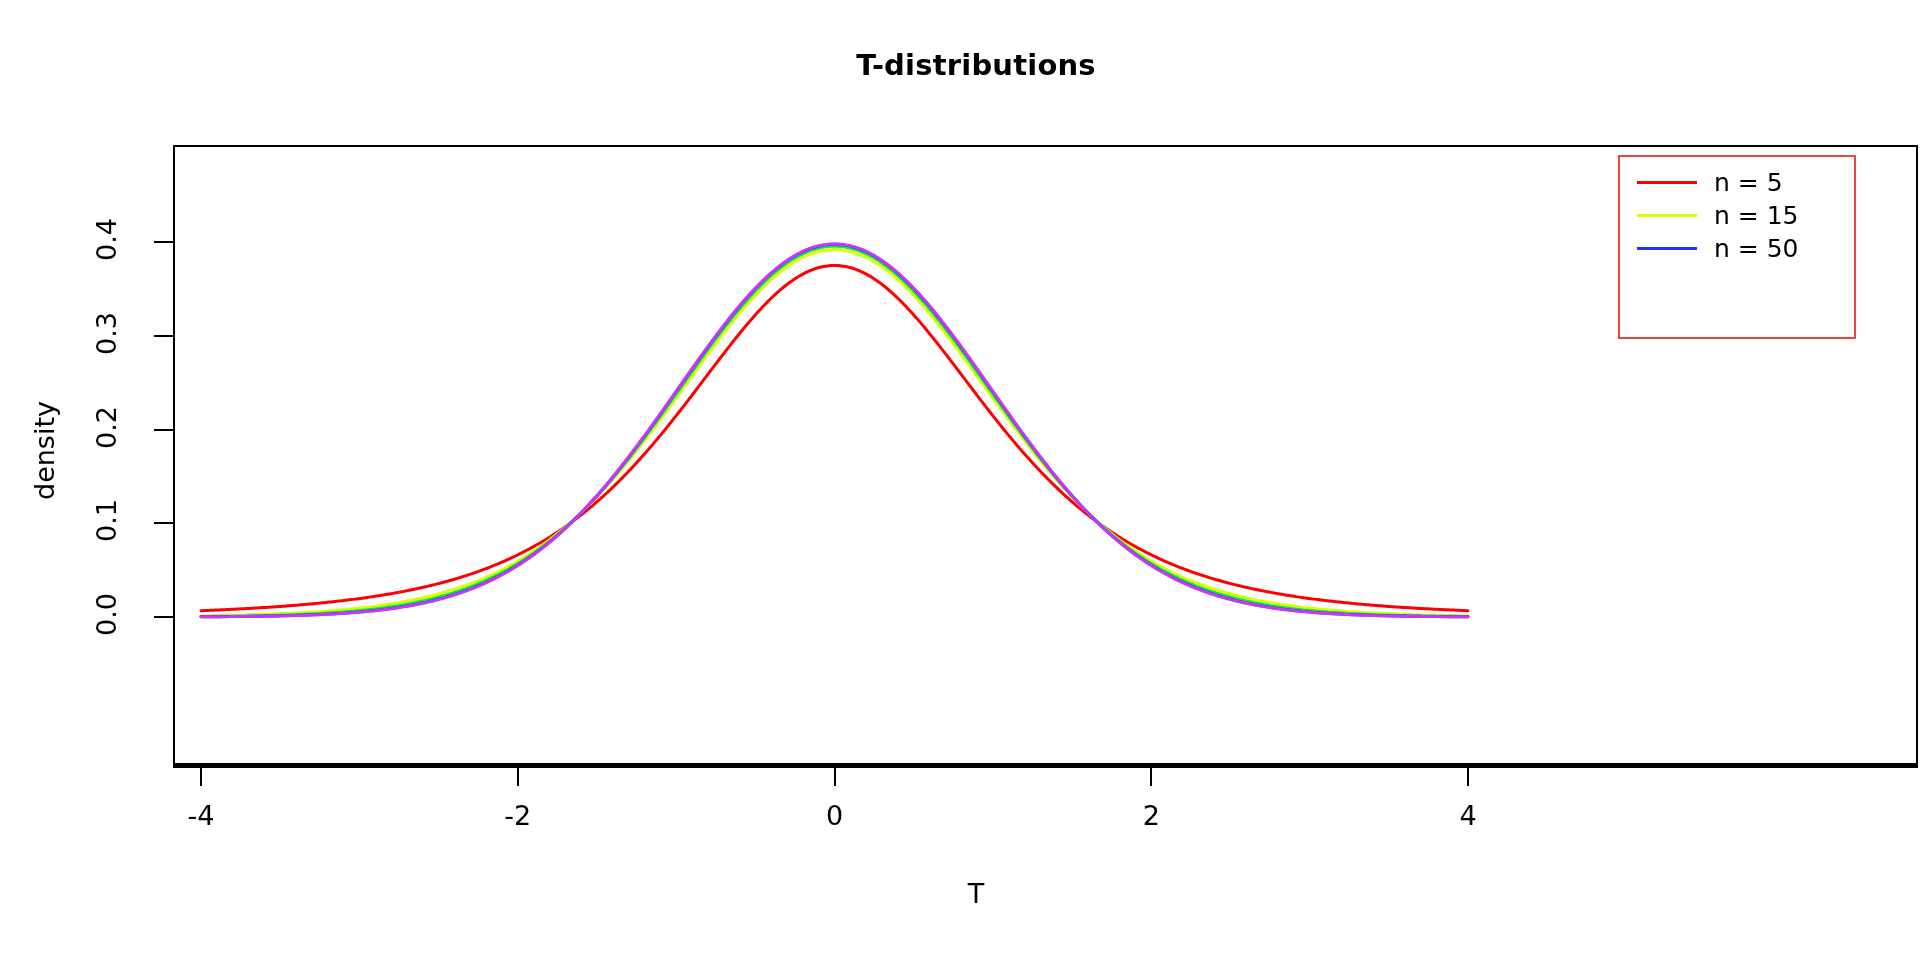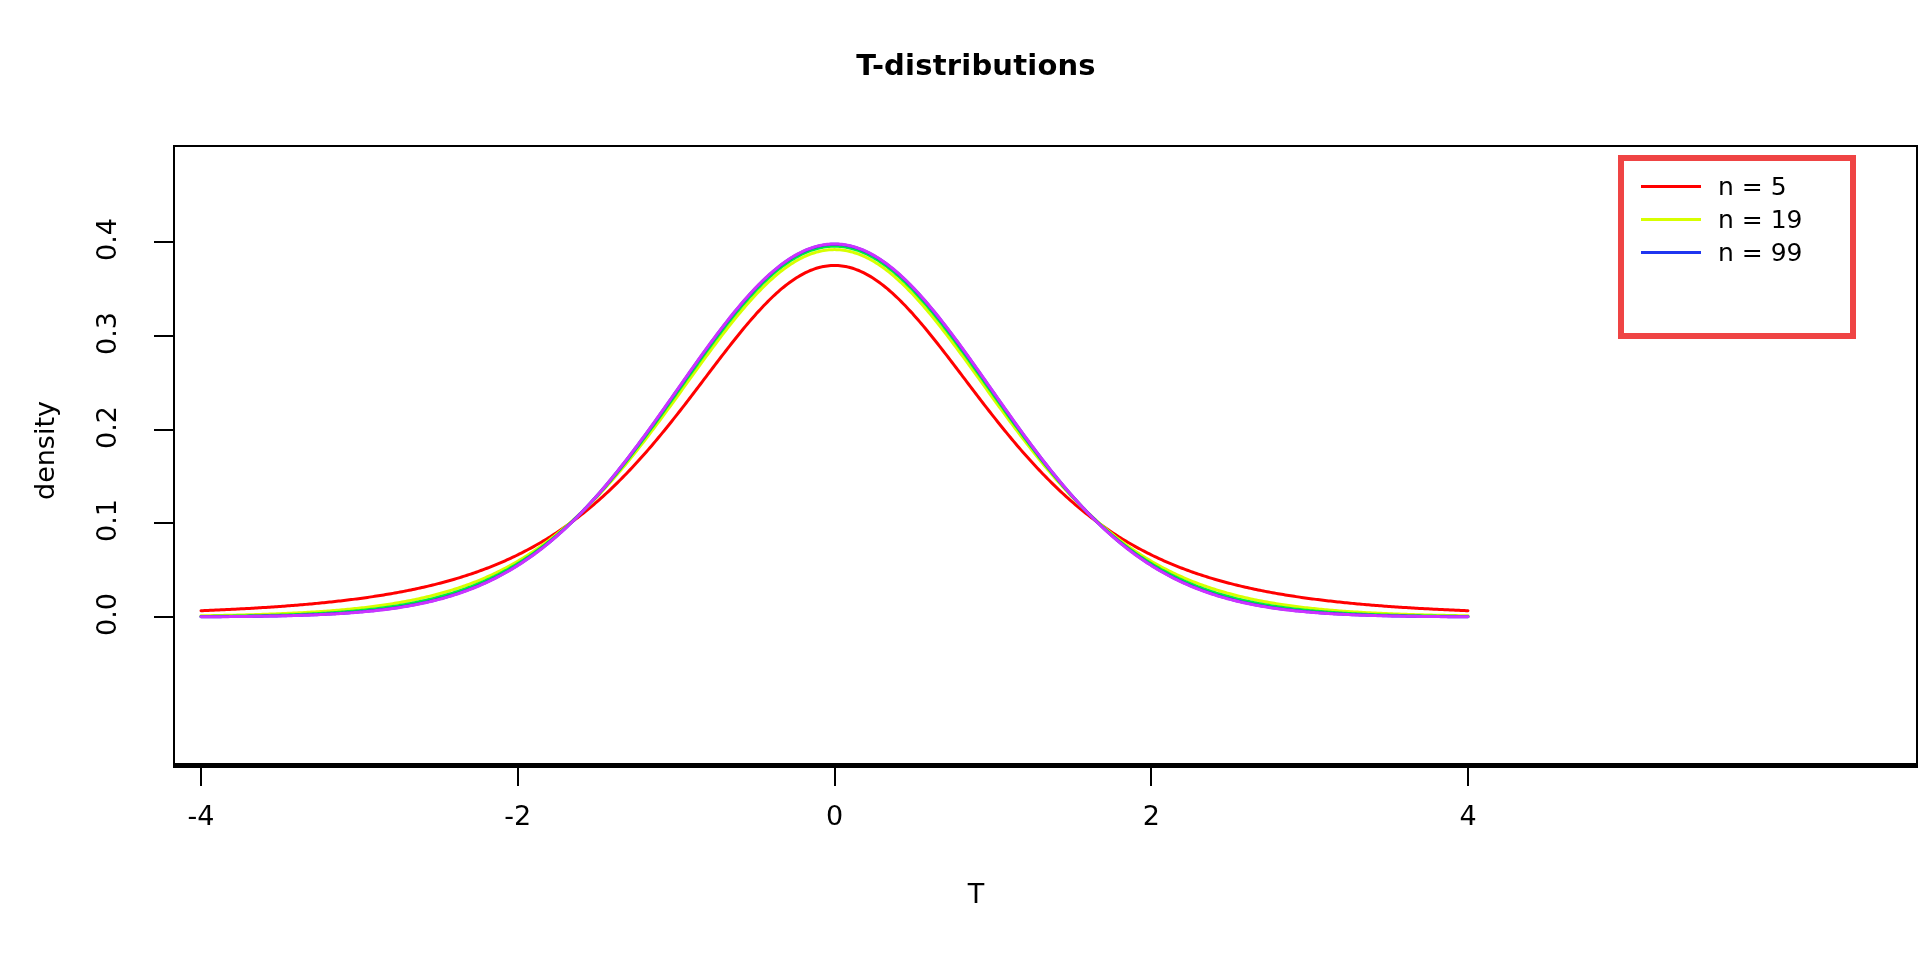--- a/index.html
+++ b/index.html
@@ -126,21 +126,21 @@
     text-align: center;
     font-size: 27px;
   }
   
   #legend-box {
     position: absolute;
     left: 1602px;
     top: 155px;
     width: 238px;
     height: 184px;
-    border: 6px solid #ef4444;
+    border: 2px solid #ef4444;
     background: #ffffff;
     box-sizing: border-box;
     padding: 0;
   }
   .legend-row {
     position: relative;
     height: 33px;
     display: flex;
     align-items: center;
     padding-left: 17px;
@@ -221,22 +221,22 @@
   <div id="x-axis-title">T</div>
 
   <div id="legend-box">
     <div id="legend-inner">
         <div class="legend-row">
           <span class="legend-swatch" style="background: rgb(255, 0, 0);"></span>
           <span class="legend-label">n = 5</span>
         </div>
         <div class="legend-row">
           <span class="legend-swatch" style="background: rgb(215, 255, 0);"></span>
-          <span class="legend-label">n = 19</span>
+          <span class="legend-label">n = 15</span>
         </div>
         <div class="legend-row">
           <span class="legend-swatch" style="background: rgb(31, 53, 240);"></span>
-          <span class="legend-label">n = 99</span>
+          <span class="legend-label">n = 50</span>
         </div>
       </div>
   </div>
 
 </div>
 
 </body></html>

